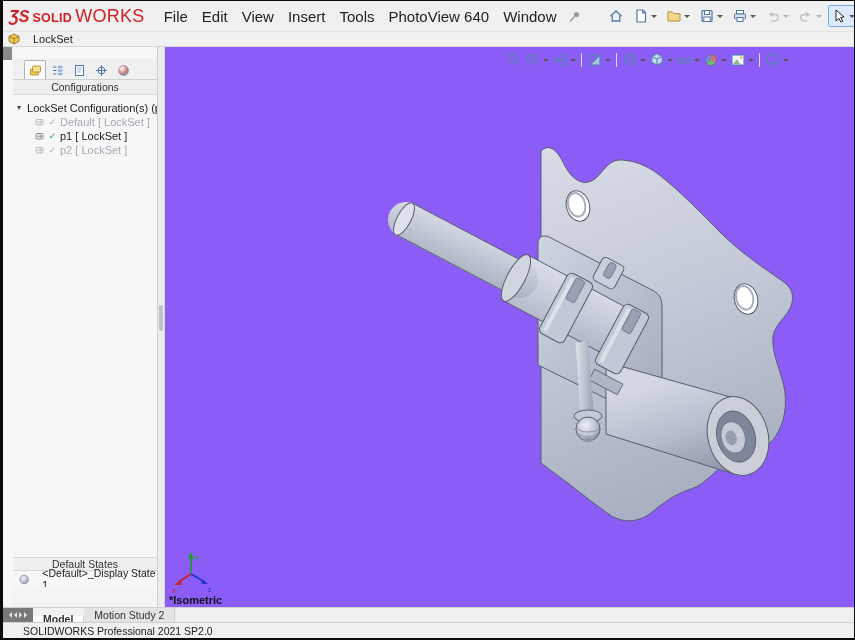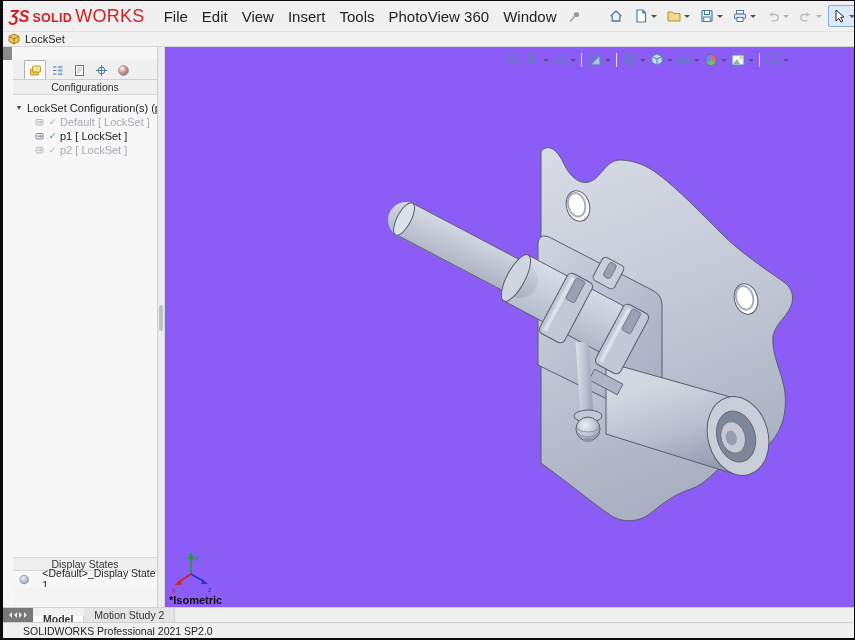--- a/index.html
+++ b/index.html
@@ -18,21 +18,21 @@
   .menu{padding:4px 7px;cursor:default;white-space:nowrap;}
   .pinbtn{margin:0 8px 0 4px;display:flex;align-items:center;}
   .toolbar{display:flex;align-items:center;gap:3px;margin-left:16px;}
   .tbtn{display:flex;align-items:center;padding:2px;border:1px solid transparent;border-radius:2px;}
   .tbtn.disabled{opacity:.38;}
   .tbtn.active{background:#dcebfb;border-color:#7da9dd;}
   .dd{width:0;height:0;border-left:3px solid transparent;border-right:3px solid transparent;border-top:3.5px solid #555;margin-left:2px;}
 
   
   .doc-bar{height:16px;background:#f1f1f1;border-top:1px solid #e3e3e3;border-bottom:1px solid #d6d6d6;
-    display:flex;align-items:center;gap:5px;padding-left:5px;font-size:11px;color:#222;flex:0 0 auto;}
+    display:flex;align-items:center;gap:13px;padding-left:5px;font-size:11px;color:#222;flex:0 0 auto;}
 
   
   .main{flex:1;display:flex;min-height:0;}
   .panel{width:155px;flex:0 0 auto;background:#f7f7f8;position:relative;display:flex;flex-direction:column;border-right:1px solid #cfcfcf;padding-left:10px;}
   .panel-corner{position:absolute;left:0;top:0;width:9px;height:13px;background:#8a8a8a;}
   .panel-tabs{display:flex;align-items:flex-end;padding-left:11px;height:21px;margin-top:12px;border-bottom:1px solid #d0d0d0;background:#f0f0f0;flex:0 0 auto;}
   .ptab{width:22px;height:19px;display:flex;align-items:center;justify-content:center;border:1px solid transparent;border-bottom:none;}
   .ptab.active{background:#fbfbfb;border-color:#b3b3b3;border-radius:2px 2px 0 0;}
   .panel-header{height:15px;line-height:14px;text-align:center;font-size:10.5px;color:#333;background:#efefef;border-bottom:1px solid #d9d9d9;flex:0 0 auto;}
   .tree{flex:1;font-size:11px;color:#1c1c1c;padding-top:6px;overflow:hidden;}
@@ -123,21 +123,21 @@
       <span class="brand-glyph">ƷS</span>
       <span class="brand-bold">SOLID</span>
           <span class="brand-light">WORKS</span>
     </div>
     <div class="menus">
       <span class="menu">File</span>
       <span class="menu">Edit</span>
       <span class="menu">View</span>
       <span class="menu">Insert</span>
       <span class="menu">Tools</span>
-      <span class="menu">PhotoView 360</span>
+      <span class="menu">PhotoView 640</span>
       <span class="menu">Window</span>
     </div>
     <span class="pinbtn">
       <svg width="13" height="13" viewBox="0 0 13 13">
         <circle cx="8.5" cy="4.5" r="2.6" fill="#9a9a9a"></circle>
         <line x1="6.5" y1="6.5" x2="2" y2="11.5" stroke="#9a9a9a" stroke-width="1.4"></line>
       </svg>
     </span>
 
     <div class="toolbar">
@@ -299,21 +299,21 @@
         <div class="tree-row child inactive">
           <svg width="10" height="10" viewBox="0 0 10 10">
             <rect x="1" y="2.5" width="7" height="5.5" rx="1" fill="#eceef2" stroke="#a9adb5" stroke-width="0.8"></rect>
             <path d="M2.5 5.2 h4 M6.5 5.2 l-1.4 -1.2 M6.5 5.2 l-1.4 1.2" stroke="#a9adb5" stroke-width="0.8" fill="none"></path>
           </svg>
           <span class="check gray">✓</span>
           <span class="tree-label">p2 [ LockSet ]</span>
         </div>
       </div>
 
-      <div class="panel-header ds-header">Display States</div>
+      <div class="panel-header ds-header">Default States</div>
       <div class="ds-row">
         <svg width="11" height="11" viewBox="0 0 11 11">
           <circle cx="5.5" cy="5.5" r="4.6" fill="url(#gBall)" stroke="#6d7480" stroke-width="0.6"></circle>
         </svg>
         <span>&lt;Default&gt;_Display State 1</span>
       </div>
       <div class="panel-footer"></div>
     </div>
 
     <div class="splitter">

